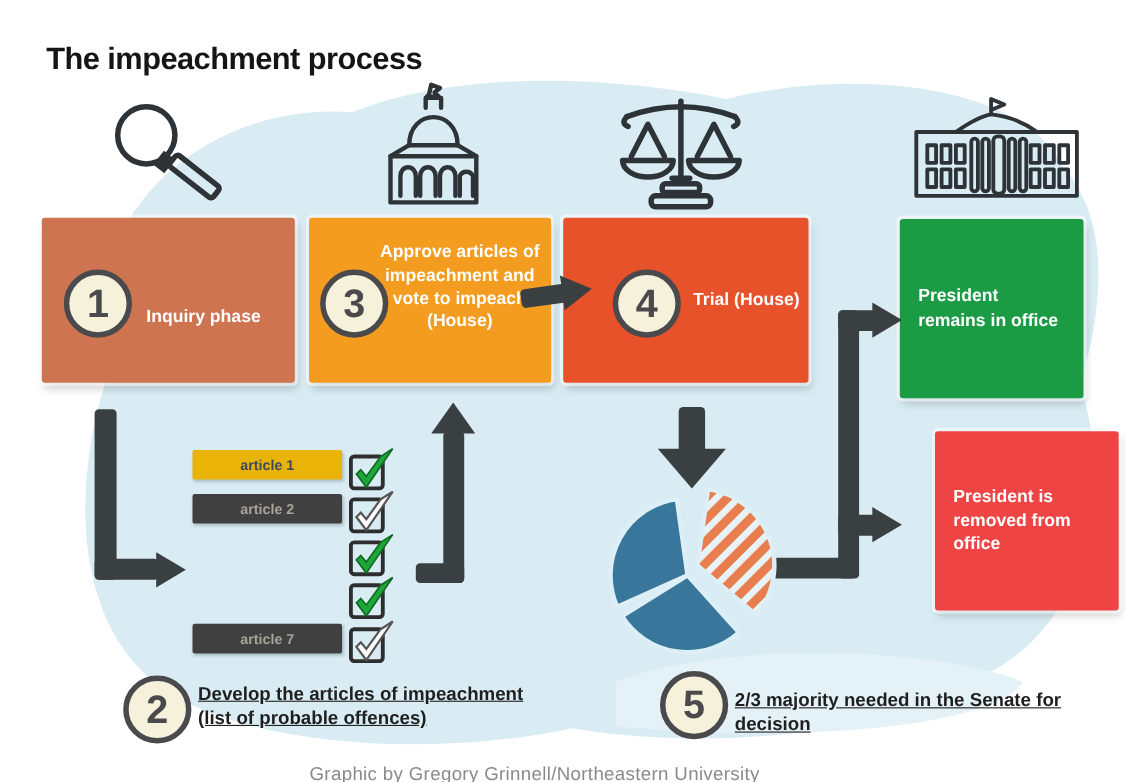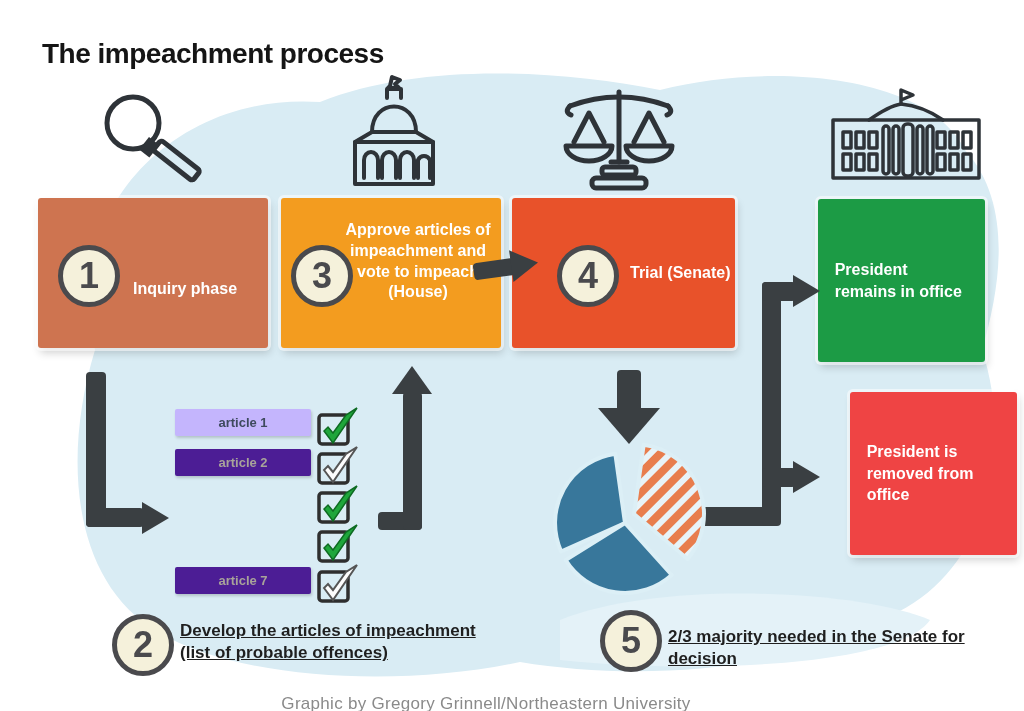--- a/index.html
+++ b/index.html
@@ -32,22 +32,22 @@
   .bar{position:absolute;background:#3a3f42;border-radius:4px;z-index:2;}
   .tri{position:absolute;width:0;height:0;z-index:2;}
   .tri-right{border-top:16px solid transparent;border-bottom:16px solid transparent;border-left:27px solid #3a3f42;}
   .tri-up{border-left:20px solid transparent;border-right:20px solid transparent;border-bottom:28px solid #3a3f42;}
   .tri-down{border-left:31px solid transparent;border-right:31px solid transparent;border-top:36px solid #3a3f42;}
 
   
   .article-bar{position:absolute;left:175px;width:136px;height:27px;border-radius:2px;z-index:2;
                display:flex;align-items:center;justify-content:center;font-size:13px;font-weight:bold;
                box-shadow:1px 2px 3px rgba(0,0,0,.18);}
-  .article-on{background:#c4b5fd;color:#3e4a5e;}
-  .article-off{background:#4c1d95;color:#a8a39a;}
+  .article-on{background:#eab308;color:#3e4a5e;}
+  .article-off{background:#404040;color:#a8a39a;}
   .checkbox{position:absolute;left:315px;width:46px;height:46px;z-index:2;}
 
   .step-note{position:absolute;z-index:2;font-size:17px;font-weight:bold;color:#1f1f1f;line-height:1.3;text-decoration:underline;}
   svg{display:block;}
 </style>
 </head>
 <body>
 
 <div id="canvas">
 
@@ -128,21 +128,21 @@
     <div class="lbl" style="left:95px;top:16px;height:100%;display:flex;align-items:center;">Inquiry phase</div>
   </div>
 
   <div id="box3" class="box">
     <div class="badge" style="left:10px;top:47px">3</div>
     <div class="lbl" style="left:62px;top:22px;width:150px;text-align:center;">Approve articles of impeachment and vote to impeach (House)</div>
   </div>
 
   <div id="box4" class="box">
     <div class="badge" style="left:45px;top:47px">4</div>
-    <div class="lbl" style="left:118px;top:0;height:100%;display:flex;align-items:center;">Trial (Senate)</div>
+    <div class="lbl" style="left:118px;top:0;height:100%;display:flex;align-items:center;">Trial (House)</div>
   </div>
 
   <div id="box-green" class="box">
     <div class="outcome-lbl">President remains in office</div>
   </div>
 
   <div id="box-red" class="box">
     <div class="outcome-lbl">President is removed from office</div>
   </div>
 

